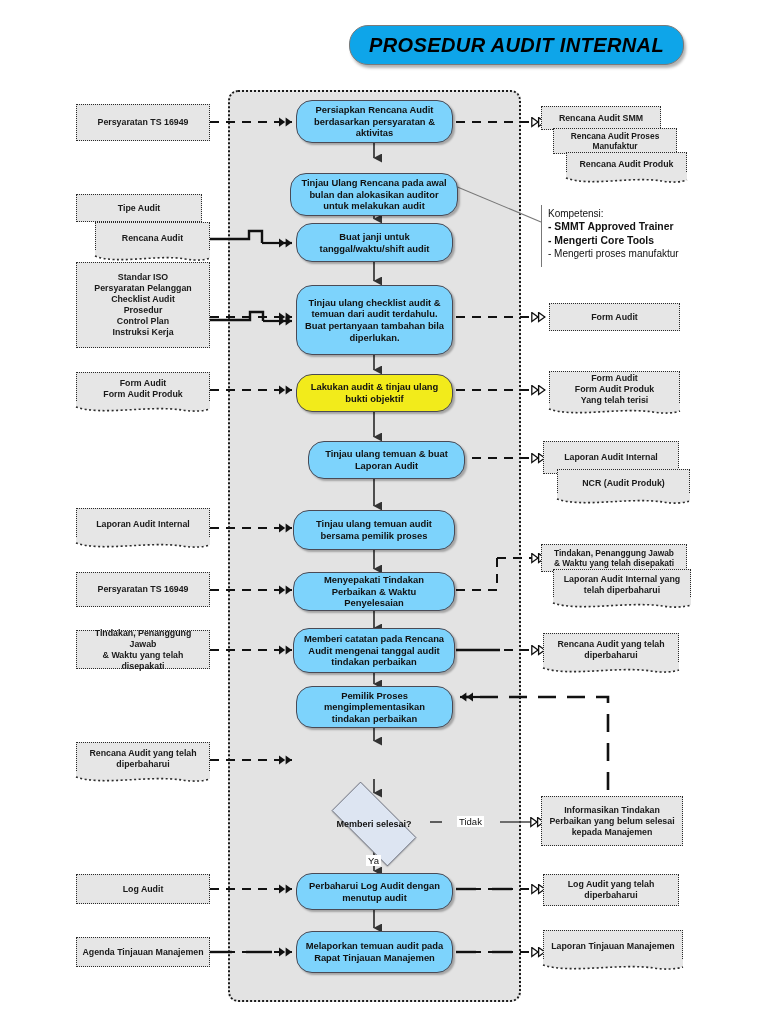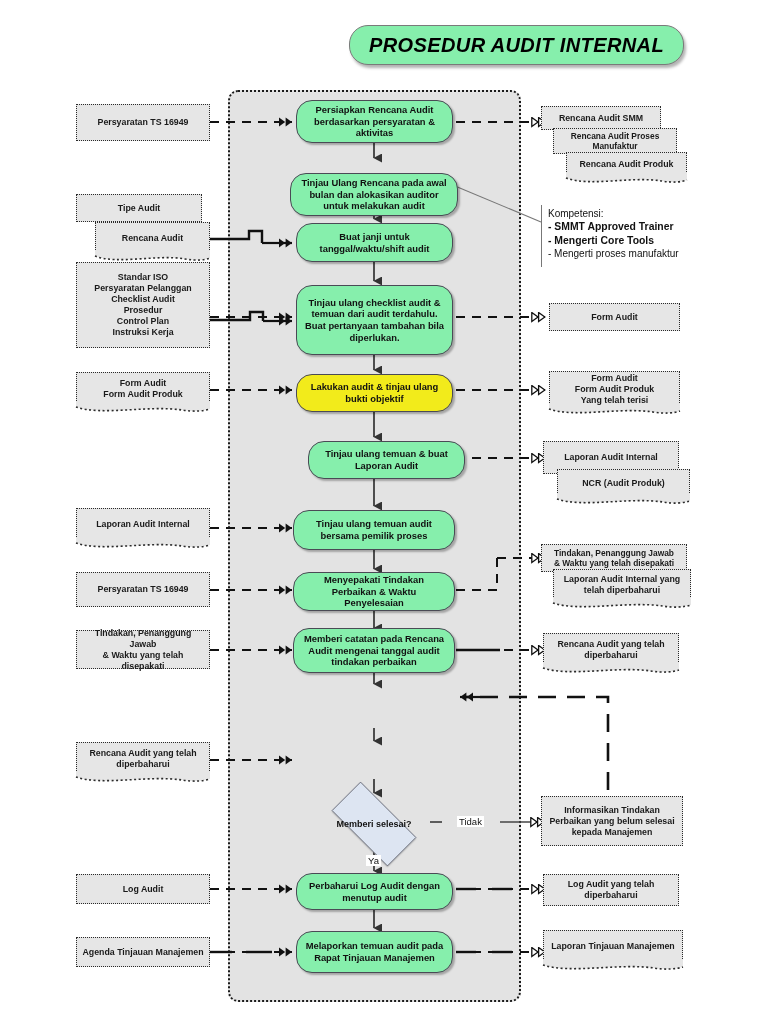--- a/index.html
+++ b/index.html
@@ -10,21 +10,21 @@
     position:relative;
     overflow:hidden;
     -webkit-font-smoothing:antialiased;
   }
   #canvas{position:absolute;inset:0;}
 
   
   .title-pill{
     position:absolute;
     left:349px;top:25px;width:333px;height:38px;
-    background:#86efac;
+    background:#0ea5e9;
     border:1.6px solid #7a7a7a;
     border-radius:19px;
     box-shadow:2px 3px 3px rgba(0,0,0,.30);
     display:flex;align-items:center;justify-content:center;
   }
   .title-pill span{
     font-size:20px;font-weight:bold;font-style:italic;
     letter-spacing:.4px;color:#000;white-space:nowrap;
   }
 
@@ -34,21 +34,21 @@
     left:228px;top:90px;width:293px;height:912px;
     background:#e3e3e3;
     border:2px dotted #1a1a1a;
     border-radius:10px;
     box-sizing:border-box;
   }
 
   
   .proc{
     position:absolute;
-    background:#86efac;
+    background:#7dd3fc;
     border:1.3px solid #4a4a55;
     border-radius:16px;
     box-shadow:2px 2px 2px rgba(0,0,0,.28);
     display:flex;align-items:center;justify-content:center;
     text-align:center;
     box-sizing:border-box;
     padding:2px 7px;
   }
   .proc span{
     font-size:9.4px;font-weight:bold;color:#111;line-height:11.6px;
@@ -263,20 +263,23 @@
   </div>
 
   <div class="proc" style="left:293px;top:572px;width:162px;height:39px;">
     <span>Menyepakati Tindakan Perbaikan &amp; Waktu Penyelesaian</span>
   </div>
 
   <div class="proc" style="left:293px;top:628px;width:162px;height:45px;">
     <span>Memberi catatan pada Rencana Audit mengenai tanggal audit tindakan perbaikan</span>
   </div>
 
+  <div class="proc" style="left:296px;top:686px;width:157px;height:42px;">
+    <span>Pemilik Proses mengimplementasikan tindakan perbaikan</span>
+  </div>
 
 
   <div class="decision" style="left:318px;top:795px;">
     <div class="dshape"></div>
     <div class="dtxt">Memberi selesai?</div>
   </div>
 
   <div class="proc" style="left:296px;top:873px;width:157px;height:37px;">
     <span>Perbaharui Log Audit dengan menutup audit</span>
   </div>

